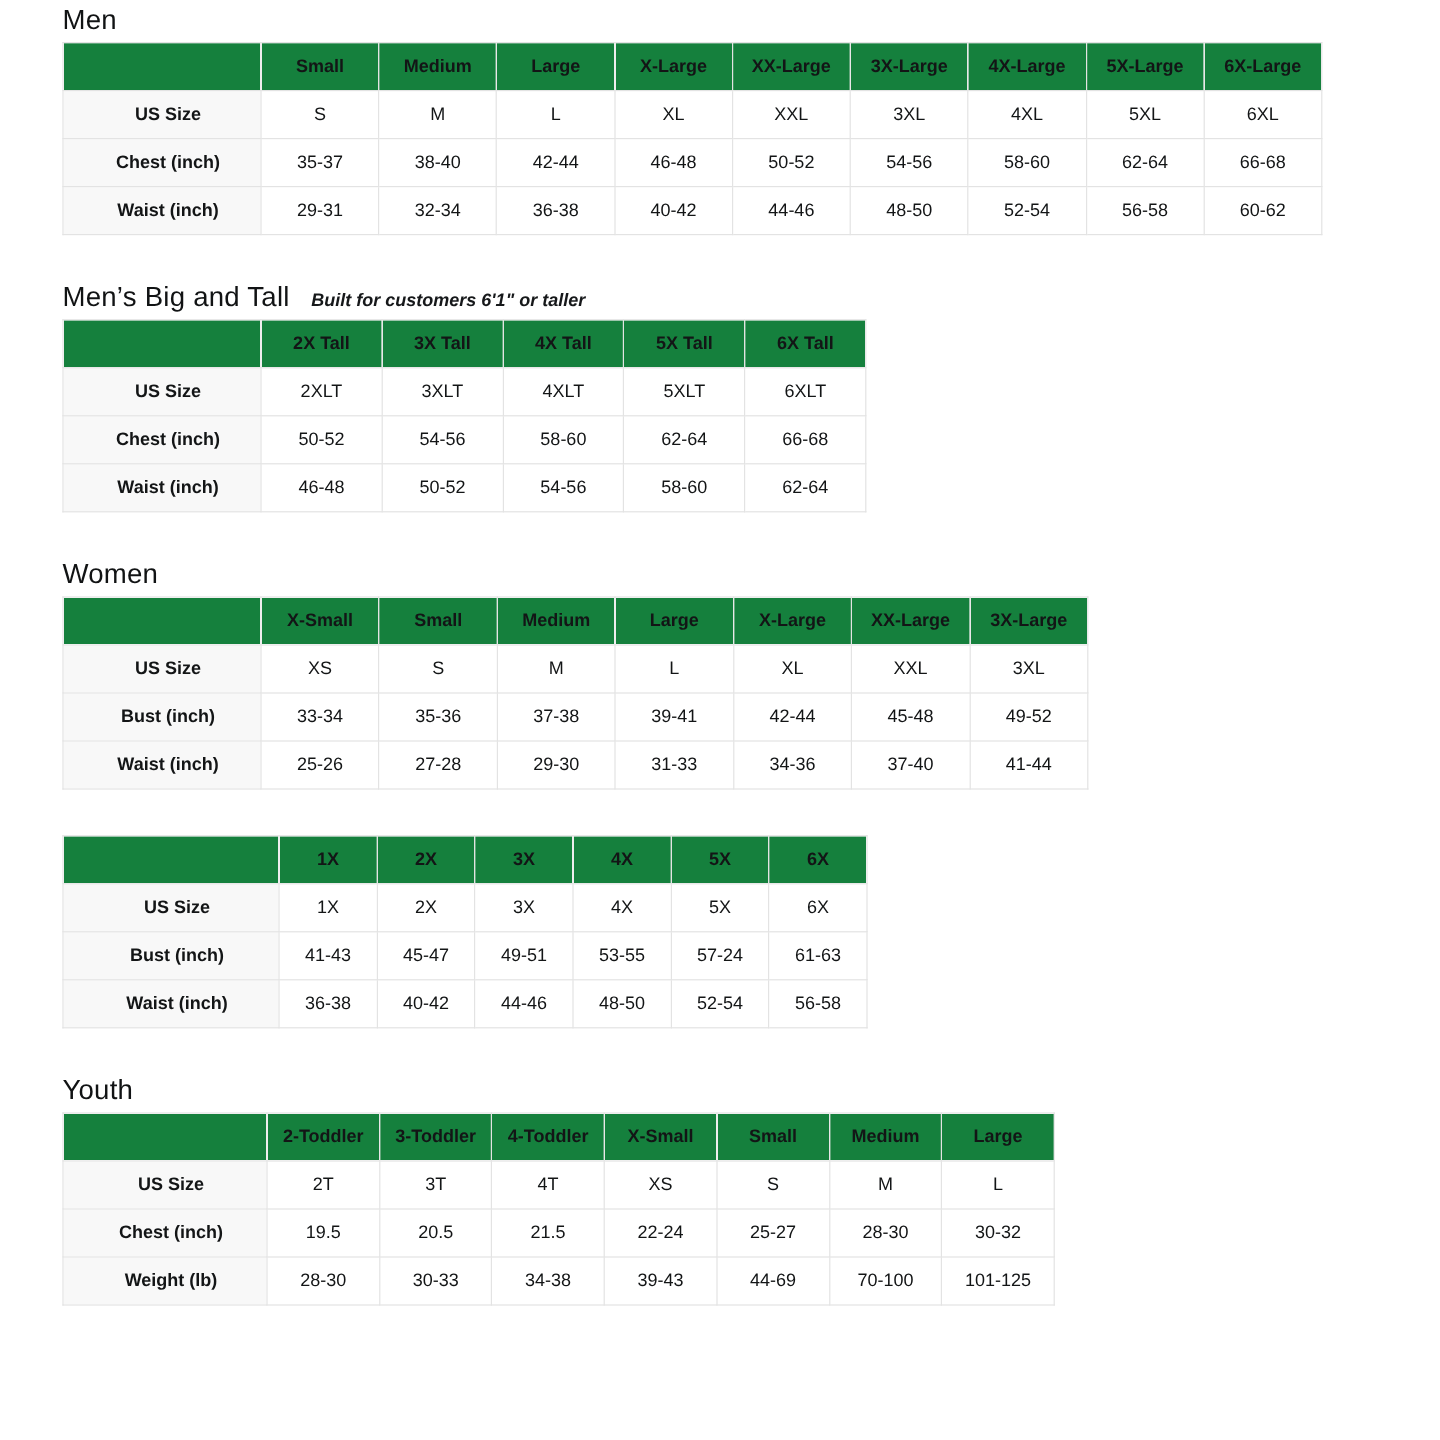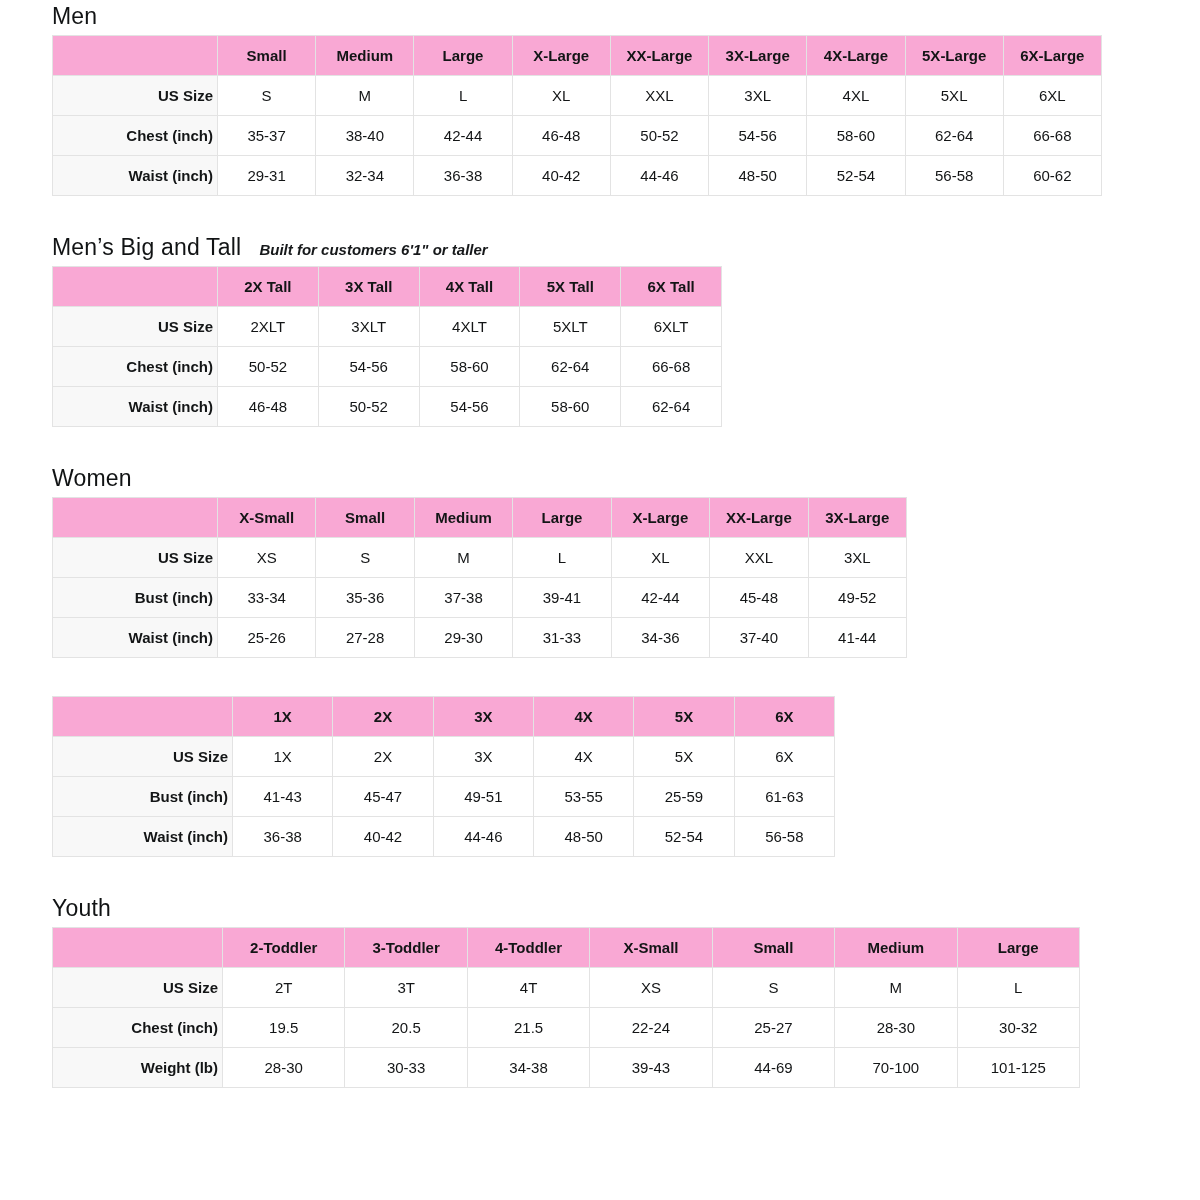--- a/index.html
+++ b/index.html
@@ -48,40 +48,40 @@
     height: 39px;
     text-align: center;
     vertical-align: middle;
     font-size: 15px;
     padding: 0 4px;
     color: #131516;
     overflow: hidden;
     white-space: nowrap;
   }
   thead th {
-    background: #f9a8d4;
+    background: #15803d;
     font-weight: 700;
     margin-left: 47px;
   }
   tbody td {
     background: #ffffff;
     font-weight: 400;
   }
   tbody th.row-label {
     background: #f8f8f8;
-    text-align: right;
+    text-align: center;
     padding-left: 14px;
     font-weight: 700;
   }
   
   .t-men     { width: 1050px; }
   .t-bigtall { width: 670px; border-radius: 24px;  }
   .t-women   { width: 855px;  }
-  .t-plus    { width: 783px;  }
-  .t-youth   { width: 1028px;  }
+  .t-plus    { width: 671px;  }
+  .t-youth   { width: 827px;  }
   .t-men     col.label-col { width: 165px; }
   .t-bigtall col.label-col { width: 165px; }
   .t-women   col.label-col { width: 165px; }
   .t-plus    col.label-col { width: 180px; }
   .t-youth   col.label-col { width: 170px; }
 </style>
 </head>
 <body>
 
 <main class="page">
@@ -304,21 +304,21 @@
             <td>4X</td>
             <td>5X</td>
             <td>6X</td>
           </tr>
           <tr>
             <th class="row-label" scope="row">Bust (inch)</th>
             <td>41-43</td>
             <td>45-47</td>
             <td>49-51</td>
             <td>53-55</td>
-            <td>25-59</td>
+            <td>57-24</td>
             <td>61-63</td>
           </tr>
           <tr>
             <th class="row-label" scope="row">Waist (inch)</th>
             <td>36-38</td>
             <td>40-42</td>
             <td>44-46</td>
             <td>48-50</td>
             <td>52-54</td>
             <td>56-58</td>

